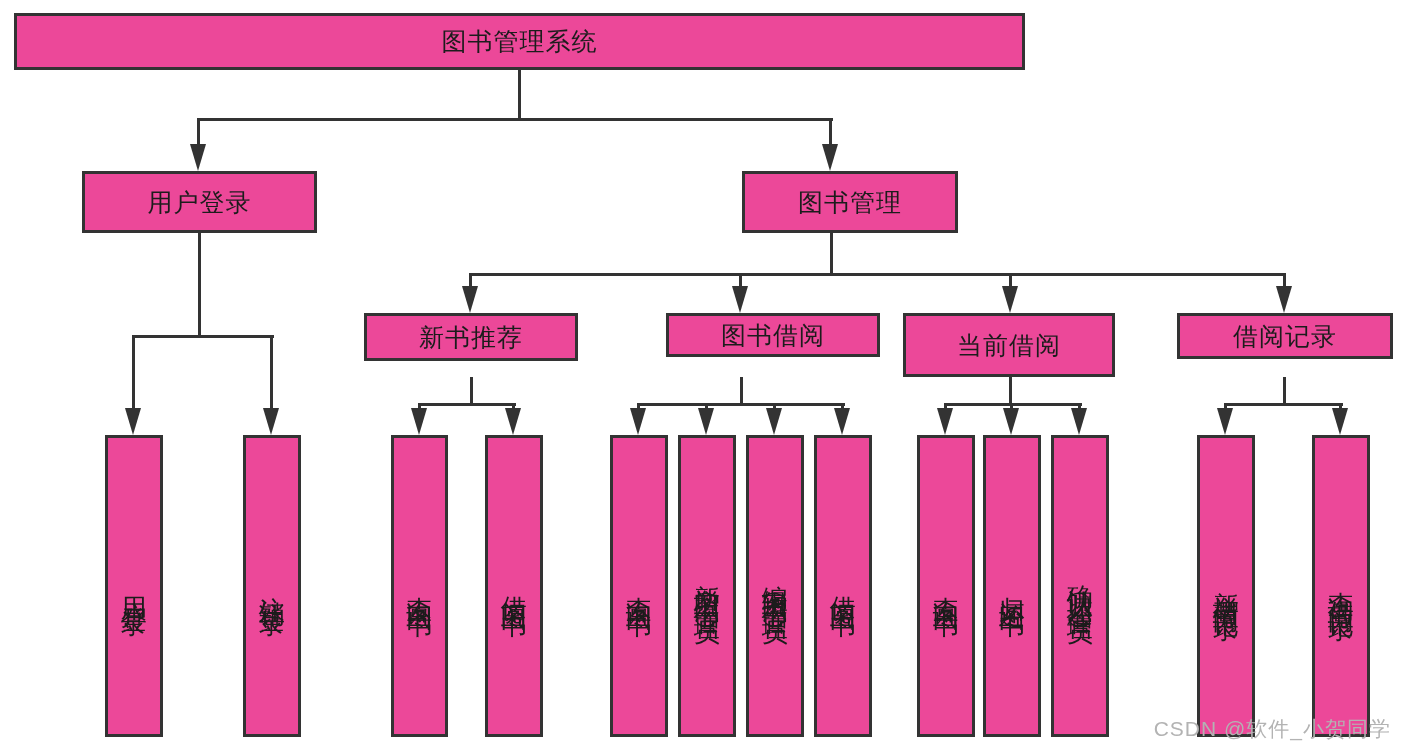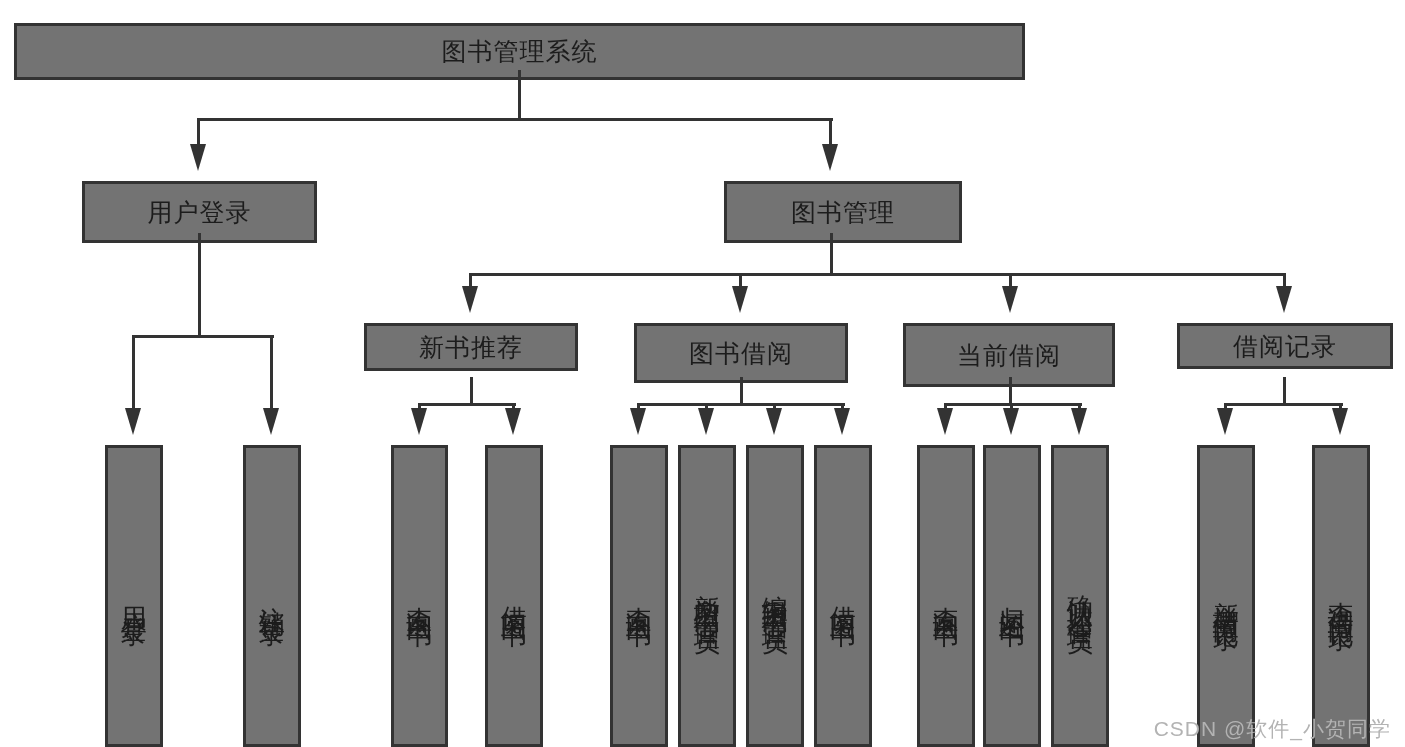--- a/index.html
+++ b/index.html
@@ -7,22 +7,22 @@
     --text:#1c1c1c;
     --wm:#b3b3b3;
     --bg:#ffffff;
   }
   html,body{margin:0;padding:0;background:var(--bg);}
   body{font-family:"Liberation Sans","DejaVu Sans",sans-serif;}
   .canvas{position:relative;width:1405px;height:747px;background:var(--bg);overflow:hidden;}
 
   .box{
     position:absolute;box-sizing:border-box;border:3px solid var(--line);
-    background:#737373;display:flex;align-items:center;justify-content:center;
-    font-size:25px;color:var(--text);letter-spacing:1px;white-space:nowrap;margin-top:10px;
+    background:#ec4899;display:flex;align-items:center;justify-content:center;
+    font-size:25px;color:var(--text);letter-spacing:1px;white-space:nowrap;
   }
   .vbox{
     writing-mode:vertical-rl;text-orientation:mixed;white-space:normal;
     font-size:26px;letter-spacing:5px;line-height:1.1;
   }
 
   .hline{position:absolute;height:3px;background:var(--line);}
   .vline{position:absolute;width:3px;background:var(--line);}
 
   .arrow{position:absolute;width:17px;}
@@ -41,24 +41,24 @@
   }
 </style>
 </head>
 <body>
 
 <div class="canvas">
 
   <div class="box" style="left:14px;top:13px;width:1011px;height:57px;">图书管理系统</div>
 
   <div class="box" style="left:82px;top:171px;width:235px;height:62px;">用户登录</div>
-  <div class="box" style="left:724px;top:171px;width:238px;height:62px;">图书管理</div>
+  <div class="box" style="left:742px;top:171px;width:216px;height:62px;">图书管理</div>
 
   <div class="box" style="left:364px;top:313px;width:214px;height:48px;">新书推荐</div>
-  <div class="box" style="left:634px;top:313px;width:214px;height:60px;">图书借阅</div>
+  <div class="box" style="left:666px;top:313px;width:214px;height:44px;">图书借阅</div>
   <div class="box" style="left:903px;top:313px;width:212px;height:64px;">当前借阅</div>
   <div class="box" style="left:1177px;top:313px;width:216px;height:46px;">借阅记录</div>
 
   <div class="box vbox" style="left:105px;top:435px;width:58px;height:302px;">用户登录</div>
   <div class="box vbox" style="left:243px;top:435px;width:58px;height:302px;">注销登录</div>
 
   <div class="box vbox" style="left:391px;top:435px;width:57px;height:302px;">查询图书</div>
   <div class="box vbox" style="left:485px;top:435px;width:58px;height:302px;">借阅图书</div>
 
   <div class="box vbox" style="left:610px;top:435px;width:58px;height:302px;">查询图书</div>

